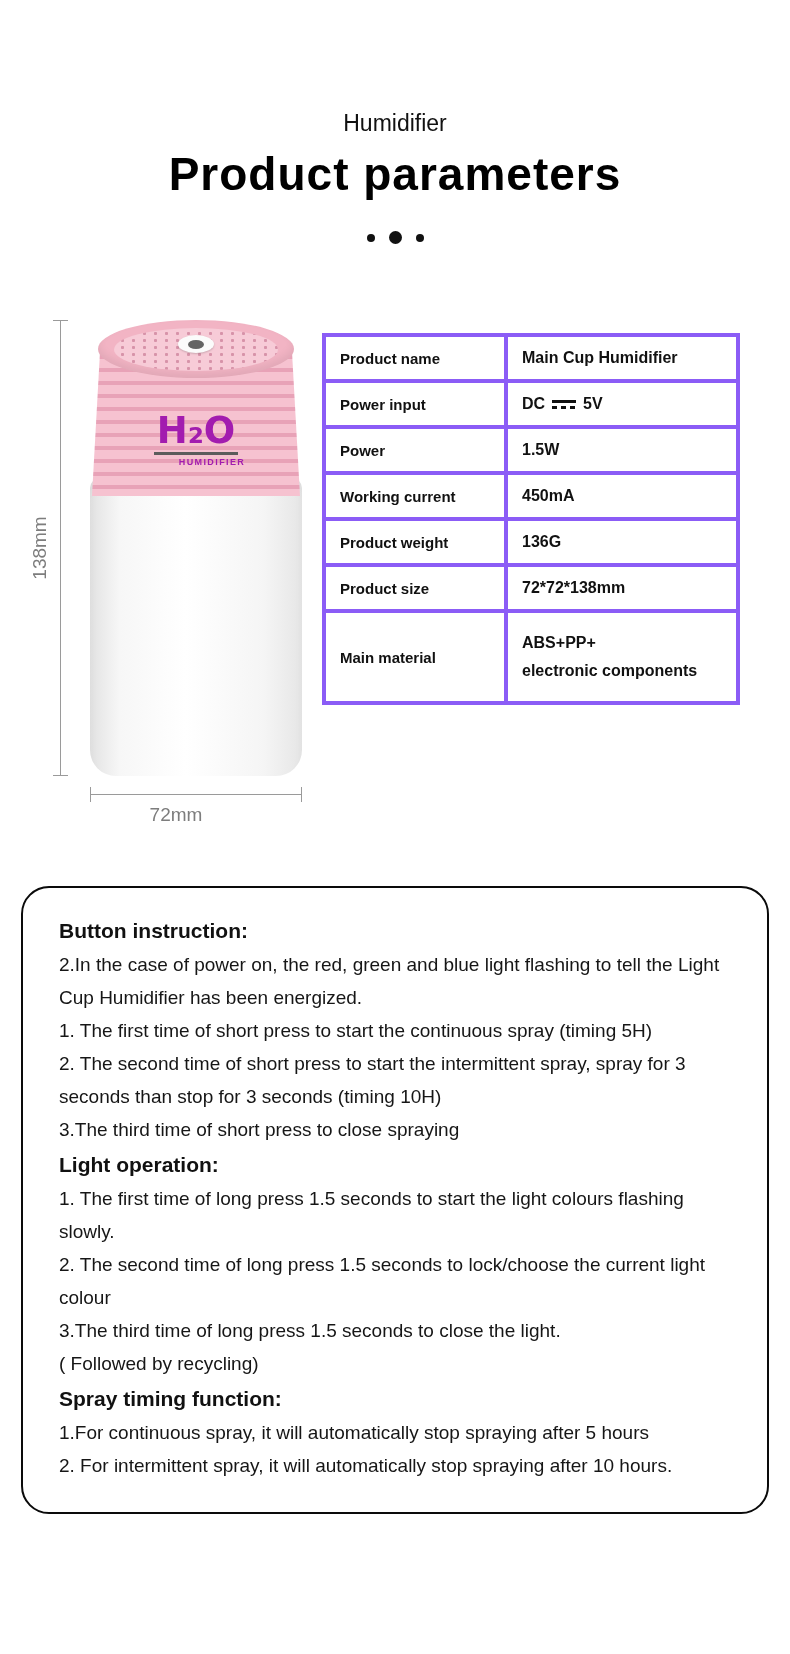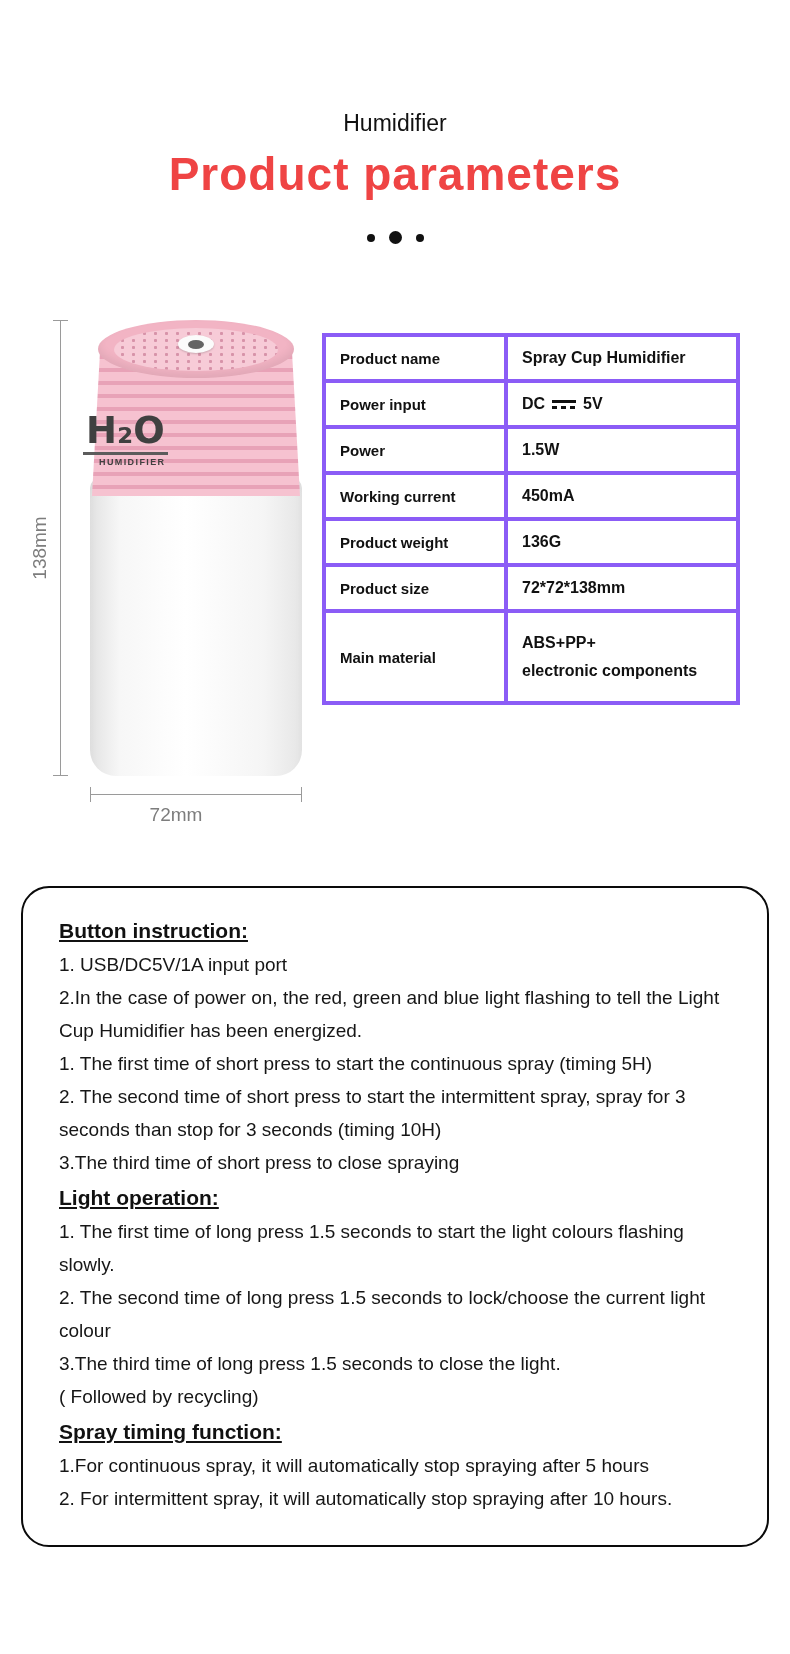--- a/index.html
+++ b/index.html
@@ -6,21 +6,21 @@
   body{
     width:790px;
     color:#111;
     font-family:"Liberation Sans","DejaVu Sans",sans-serif;
     -webkit-font-smoothing:antialiased;
   }
 
   
   .header{text-align:center;padding-top:110px;}
   .subtitle{font-size:23px;color:#111;}
-  .title{font-size:46px;font-weight:800;margin:10px 0 0;letter-spacing:1px;color:#ef4444;}
+  .title{font-size:46px;font-weight:800;margin:10px 0 0;letter-spacing:1px;color:#000000;}
   .dots{margin-top:30px;display:flex;justify-content:center;align-items:center;gap:14px;}
   .dot{border-radius:50%;background:#111;display:inline-block;}
   .dot.small{width:8px;height:8px;}
   .dot.large{width:13px;height:13px;}
 
   
   .product-section{display:flex;align-items:flex-start;margin-top:72px;padding-left:36px;}
   .figure{position:relative;width:286px;height:524px;flex:none;}
 
   
@@ -51,21 +51,21 @@
   .hum-top{position:absolute;left:62px;top:4px;width:196px;height:58px;border-radius:50%;
     background:#f2b4c4;box-shadow:inset 0 -5px 8px rgba(0,0,0,0.07);}
   .hum-top-inner{position:absolute;left:78px;top:12px;width:164px;height:43px;border-radius:50%;
     background-color:#f7cbd7;
     background-image:radial-gradient(circle,#d793a9 1.3px,transparent 1.8px);
     background-size:11px 7px;background-position:3px 2px;}
   .hum-nozzle{position:absolute;left:142px;top:19px;width:36px;height:18px;border-radius:50%;
     background:#fbfbfb;box-shadow:0 1px 2px rgba(0,0,0,0.18);}
   .hum-nozzle-hole{position:absolute;left:152px;top:24px;width:16px;height:9px;border-radius:50%;
     background:#646464;}
-  .hum-logo{position:absolute;left:47px;top:96px;width:208px;text-align:left;color:#404040;z-index:5;}
+  .hum-logo{position:absolute;left:56px;top:96px;width:208px;text-align:center;color:#a21caf;z-index:5;}
   .hum-logo .h2o{display:inline-block;font-size:37px;font-weight:700;line-height:1;
     padding:0 3px 3px;border-bottom:3px solid #5c5c5c;font-family:"DejaVu Sans",sans-serif;}
   .hum-logo .sub{font-size:9px;font-weight:700;letter-spacing:1.4px;margin-top:2px;transform:translateX(16px);}
 
   
   .spec-table{border-collapse:collapse;margin-left:0px;margin-top:17px;}
   .spec-table td{border:4px solid #8b5cf6;padding:0 8px 0 14px;vertical-align:middle;height:42px;}
   .spec-table td.label{width:156px;font-size:15px;font-weight:700;}
   .spec-table td.value{width:206px;font-size:16px;font-weight:700;}
   .spec-table tr.tall td{height:88px;}
@@ -73,21 +73,21 @@
 
   
   .dc-symbol{display:inline-block;width:24px;height:13px;margin:0 7px;vertical-align:-2px;position:relative;}
   .dc-symbol::before{content:"";position:absolute;top:2px;left:0;right:0;height:2.5px;background:#111;}
   .dc-symbol::after{content:"";position:absolute;top:8px;left:0;right:0;height:2.5px;
     background:repeating-linear-gradient(90deg,#111 0 5px,transparent 5px 9px);}
 
   
   .instructions{margin:46px 21px 60px;border:2.5px solid #0a0a0a;border-radius:28px;
     padding:24px 32px 30px 36px;}
-  .instr-heading{font-size:21px;font-weight:700;margin:0;line-height:34px;padding-top:2px;text-decoration:underline;}
+  .instr-heading{font-size:21px;font-weight:700;margin:0;line-height:34px;padding-top:2px;}
   .instr-line{font-size:19px;margin:0;line-height:33px;color:#161616;}
 </style>
 </head>
 <body>
 
 <div class="header">
   <div class="subtitle">Humidifier</div>
   <h1 class="title">Product parameters</h1>
   <div class="dots">
     <span class="dot small"></span>
@@ -116,21 +116,21 @@
     </div>
 
     <div class="dim-h"></div>
     <div class="dim-h-label">72mm</div>
   </div>
 
   <table class="spec-table">
     <tbody>
       <tr>
         <td class="label">Product name</td>
-        <td class="value">Spray Cup Humidifier</td>
+        <td class="value">Main Cup Humidifier</td>
       </tr>
       <tr>
         <td class="label">Power input</td>
         <td class="value">
           <span>DC</span><span class="dc-symbol"></span><span>5V</span>
         </td>
       </tr>
       <tr>
         <td class="label">Power</td>
         <td class="value">1.5W</td>
@@ -153,21 +153,20 @@
           <div>ABS+PP+</div>
           <div>electronic components</div>
         </td>
       </tr>
     </tbody>
   </table>
 </div>
 
 <div class="instructions">
   <h2 class="instr-heading">Button instruction:</h2>
-  <p class="instr-line">1. USB/DC5V/1A input port</p>
   <p class="instr-line">2.In the case of power on, the red, green and blue light flashing to tell the Light Cup Humidifier has been energized.</p>
 
   <p class="instr-line">1. The first time of short press to start the continuous spray (timing 5H)</p>
   <p class="instr-line">2. The second time of short press to start the intermittent spray, spray for 3 seconds than stop for 3 seconds  (timing 10H)</p>
   <p class="instr-line">3.The third time of short press to close spraying</p>
 
   <h2 class="instr-heading">Light operation:</h2>
   <p class="instr-line">1. The first time of long press 1.5 seconds to start the light colours flashing slowly.</p>
   <p class="instr-line">2. The second time of long press 1.5 seconds to lock/choose the current light colour</p>
   <p class="instr-line">3.The third time of long press 1.5 seconds to close the light.</p>

